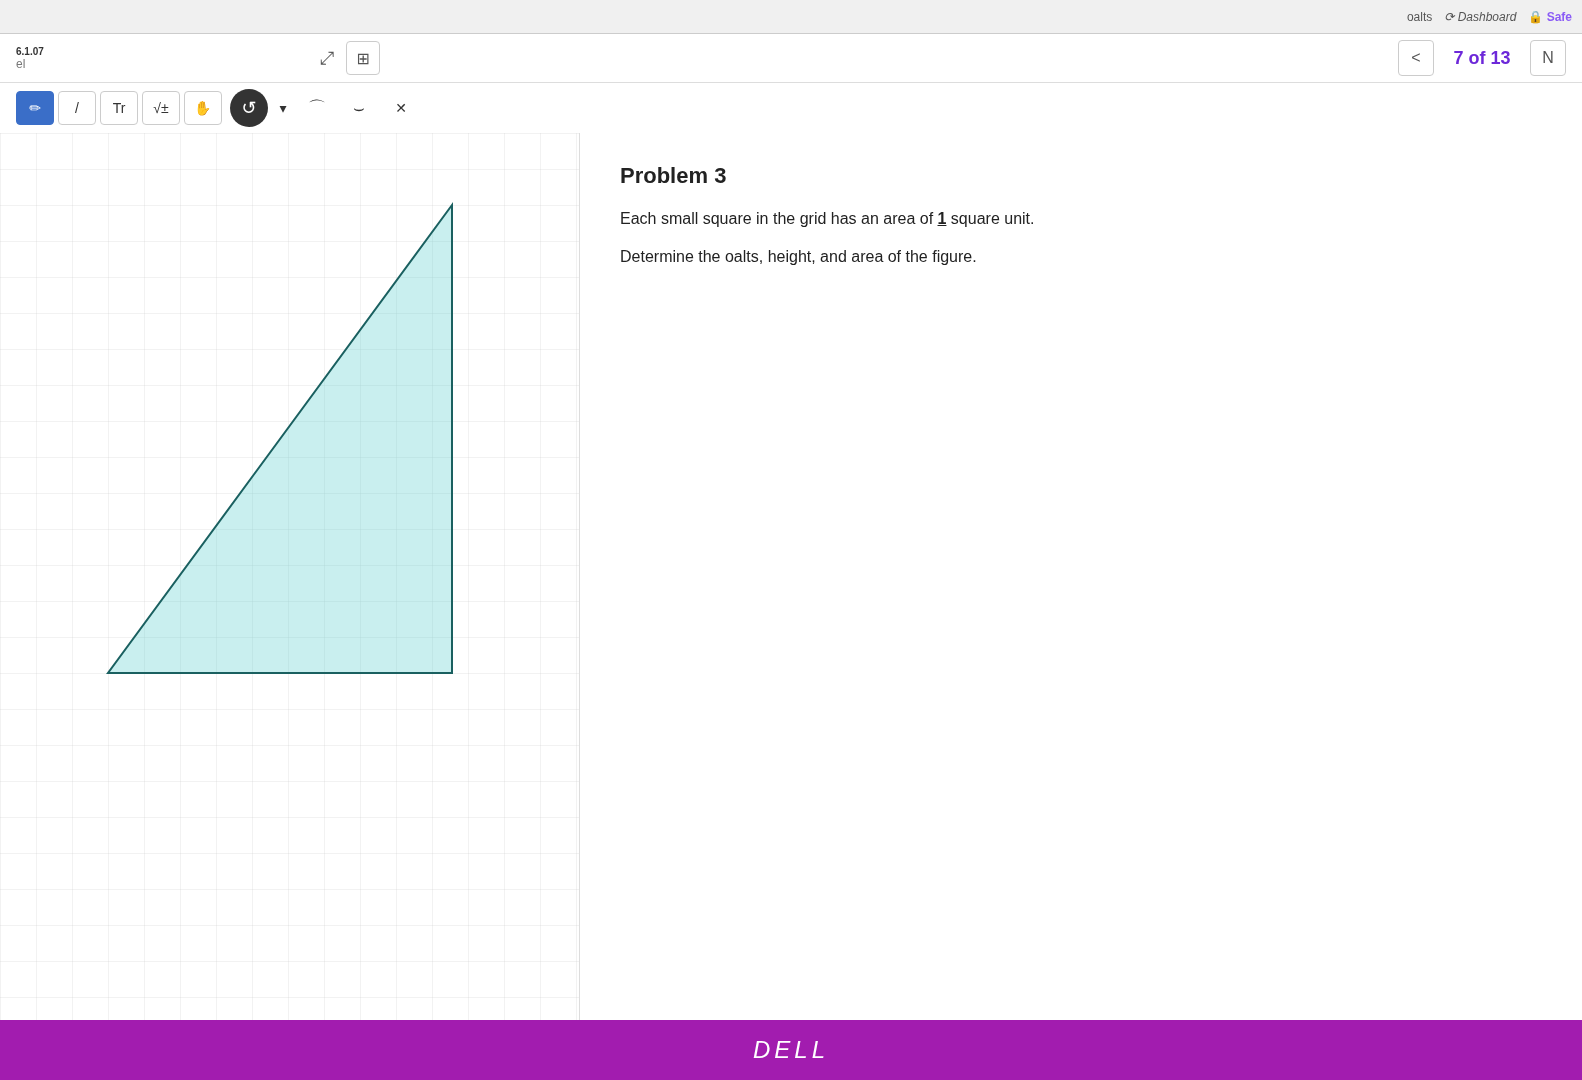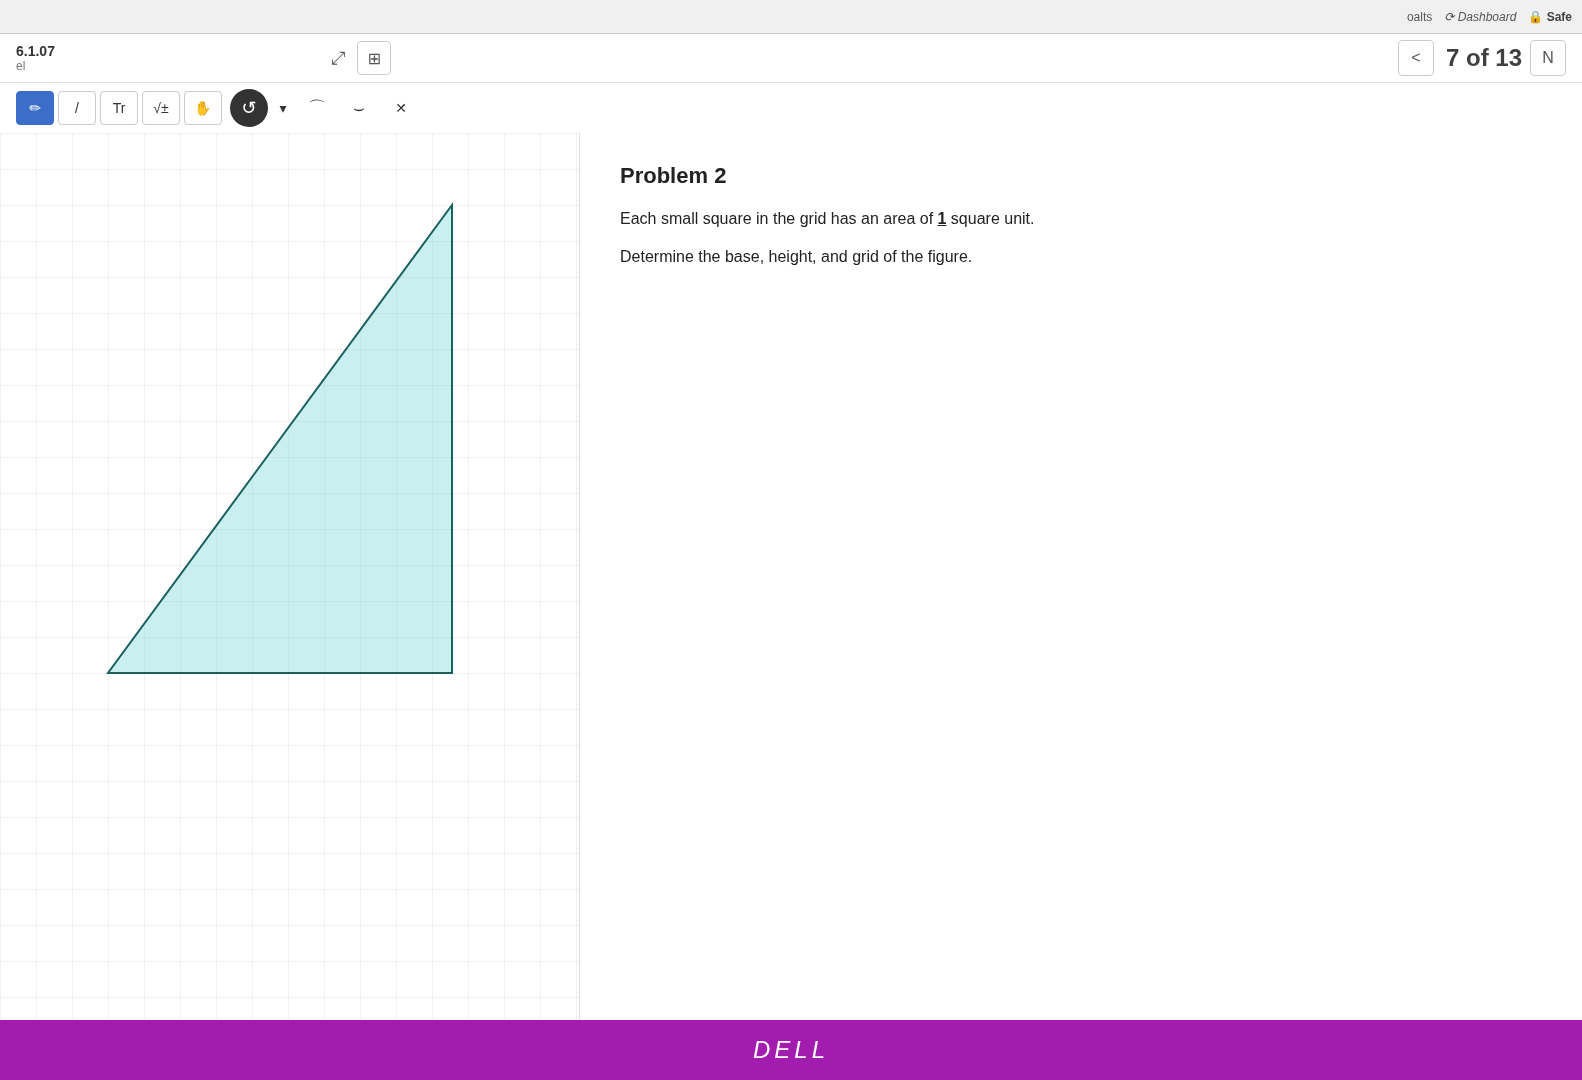--- a/index.html
+++ b/index.html
@@ -38,21 +38,21 @@
     
     .header-row {
       display: flex;
       align-items: center;
       padding: 6px 16px;
       border-bottom: 1px solid #ddd;
       background: #fff;
       gap: 16px;
     }
     .lesson-id {
-      font-size: 14px;
+      font-size: 10px;
       color: #333;
       font-weight: bold;
     }
     .label-el {
       font-size: 12px;
       color: #777;
     }
 
     
     .nav-controls {
@@ -68,25 +68,25 @@
       width: 36px;
       height: 36px;
       cursor: pointer;
       font-size: 16px;
       display: flex;
       align-items: center;
       justify-content: center;
       color: #555;
     }
     .progress-text {
-      font-size: 24px;
+      font-size: 18px;
       font-weight: bold;
-      color: #404040;
+      color: #6d28d9;
       min-width: 80px;
-      text-align: right;
+      text-align: center;
     }
     .next-btn {
       background: #fff;
       border: 1px solid #ccc;
       border-radius: 4px;
       width: 36px;
       height: 36px;
       cursor: pointer;
       font-size: 16px;
       display: flex;
@@ -268,21 +268,21 @@
       gap: 6px;
       width: 100%;
     }
   </style>
 </head>
 <body>
 
 <div class="browser-bar">
   <span style="cursor:pointer;">oalts</span>
   <span style="cursor:pointer;font-style:italic;">⟳ Dashboard</span>
-  <span style="cursor:pointer; color:#404040; font-weight:bold;">🔒 Safe</span>
+  <span style="cursor:pointer; color:#8b5cf6; font-weight:bold;">🔒 Safe</span>
 </div>
 
 <div class="main-wrapper">
 
   <div class="header-row">
     <div style="display:flex;flex-direction:column;">
       <span class="lesson-id">6.1.07</span>
       <span class="label-el">el</span>
     </div>
 
@@ -355,27 +355,27 @@
             </pattern>
           </defs>
           <rect width="100%" height="100%" fill="url(#smallGrid)"></rect>
 
           <polygon points="452,72 108,540 452,540" fill="rgba(100,210,210,0.35)" stroke="#1a6060" stroke-width="2"></polygon>
         </svg>
       </div>
     </div>
 
     <div class="problem-area">
-      <div class="problem-title">Problem 2</div>
+      <div class="problem-title">Problem 3</div>
 
       <div class="problem-description">
         <span>Each small square in the grid has an area of </span><span style="font-weight:bold; text-decoration: underline;">1</span><span> square unit.</span>
       </div>
 
-      <div class="problem-instruction">Determine the base, height, and grid of the figure.</div>
+      <div class="problem-instruction">Determine the oalts, height, and area of the figure.</div>
 
       <table class="answer-table">
         <tbody>
 
 
 
         </tbody>
       </table>
 
     </div>

